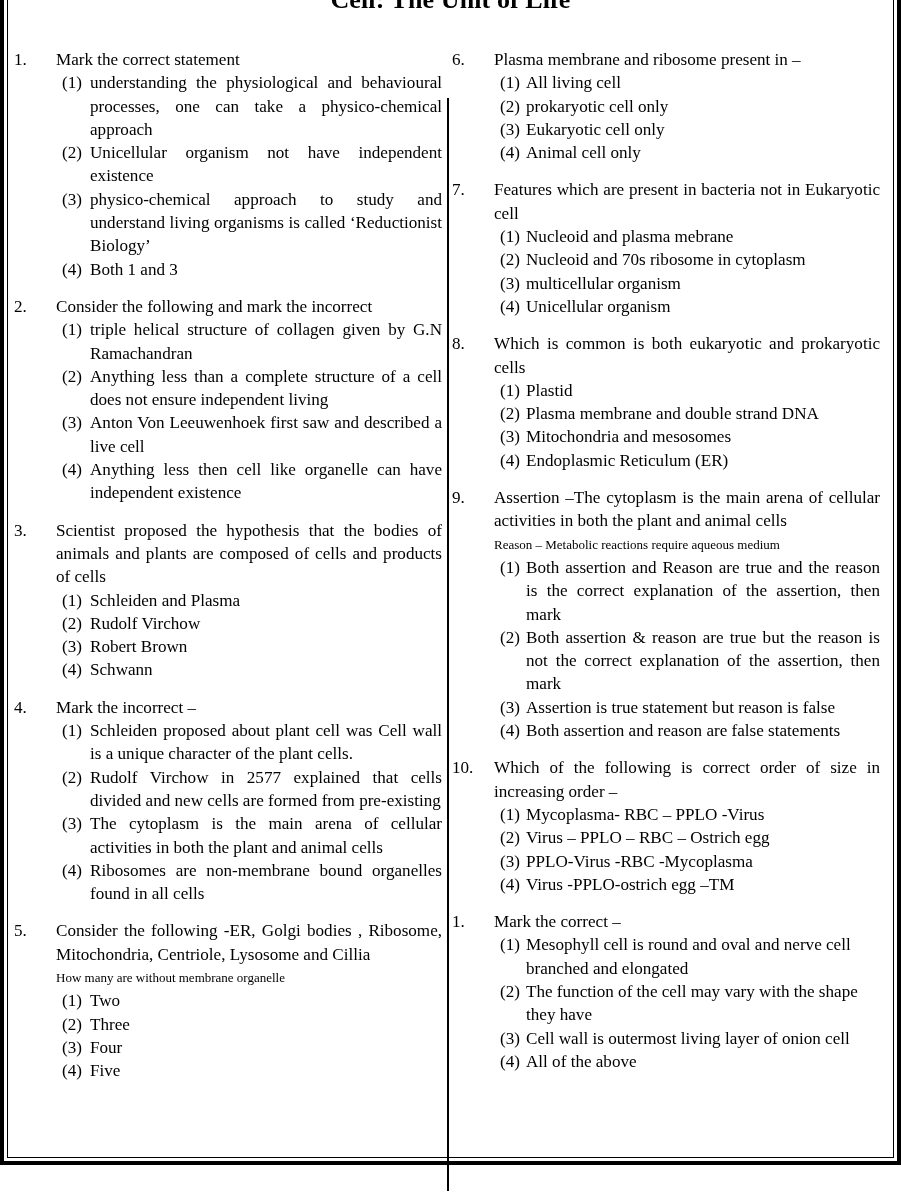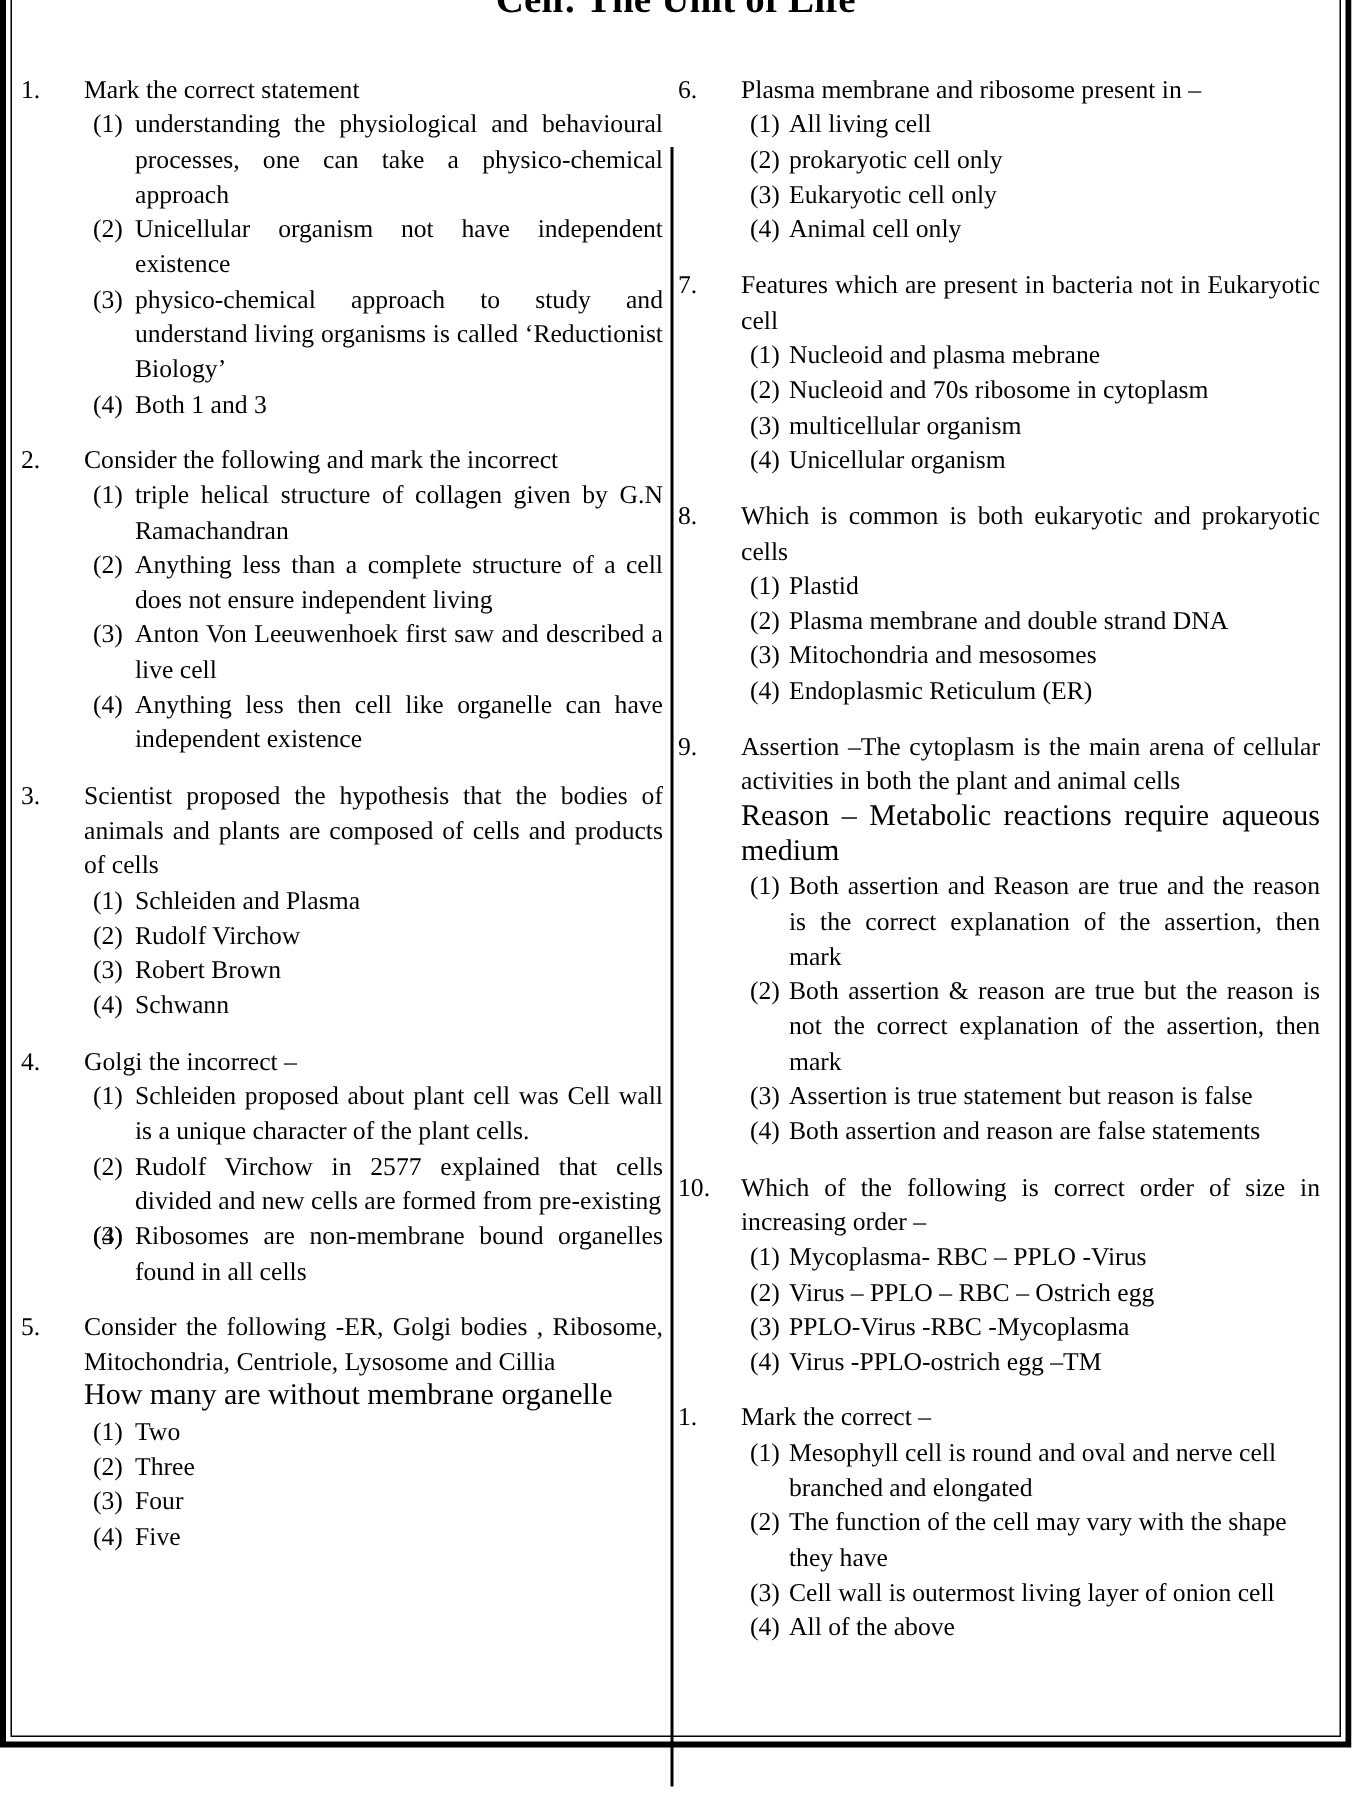--- a/index.html
+++ b/index.html
@@ -105,21 +105,21 @@
     position: absolute;
     left: 0px;
     top: 0px;
     width: 34px;
     text-align: left;
     font-size: 17.1px;
     line-height: 23.3px;
   }
   .q-extra {
     padding-left: 42px;
-    font-size: 20px;
+    font-size: 13px;
     line-height: 23.3px;
     text-align: justify;
     text-align-last: left;
   }
 
   .options {
     margin: 0;
     padding: 0;
     list-style: none;
   }
@@ -190,25 +190,25 @@
       <div class="question">
         <div class="q-head"><span class="q-num">3.</span><span>Scientist proposed the hypothesis that the bodies of animals and plants are composed of cells and products of cells</span></div>
         <ul class="options">
           <li class="opt nojustify"><span class="opt-marker">(1)</span><span>Schleiden and Plasma</span></li>
           <li class="opt nojustify"><span class="opt-marker">(2)</span><span>Rudolf Virchow</span></li>
           <li class="opt nojustify"><span class="opt-marker">(3)</span><span>Robert Brown</span></li>
           <li class="opt nojustify"><span class="opt-marker">(4)</span><span>Schwann</span></li>
         </ul>
       </div>
       <div class="question">
-        <div class="q-head"><span class="q-num">4.</span><span>Golgi the incorrect –</span></div>
+        <div class="q-head"><span class="q-num">4.</span><span>Mark the incorrect –</span></div>
         <ul class="options">
           <li class="opt"><span class="opt-marker">(1)</span><span>Schleiden  proposed about plant cell was Cell wall is a unique character of the plant cells.</span></li>
           <li class="opt"><span class="opt-marker">(2)</span><span>Rudolf Virchow in 2577  explained that cells divided and new cells are formed from pre-existing</span></li>
-          <li class="opt"><span class="opt-marker">(3)</span></li>
+          <li class="opt"><span class="opt-marker">(3)</span><span>The cytoplasm is the main arena of cellular activities in both the plant and animal cells</span></li>
           <li class="opt"><span class="opt-marker">(4)</span><span>Ribosomes are non-membrane bound organelles found in all cells</span></li>
         </ul>
       </div>
       <div class="question">
         <div class="q-head"><span class="q-num">5.</span><span>Consider the following -ER, Golgi bodies , Ribosome, Mitochondria, Centriole, Lysosome and Cillia</span></div>
         <div class="q-extra">How many are without membrane organelle</div>
         <ul class="options">
           <li class="opt nojustify"><span class="opt-marker">(1)</span><span>Two</span></li>
           <li class="opt nojustify"><span class="opt-marker">(2)</span><span>Three</span></li>
           <li class="opt nojustify"><span class="opt-marker">(3)</span><span>Four</span></li>

